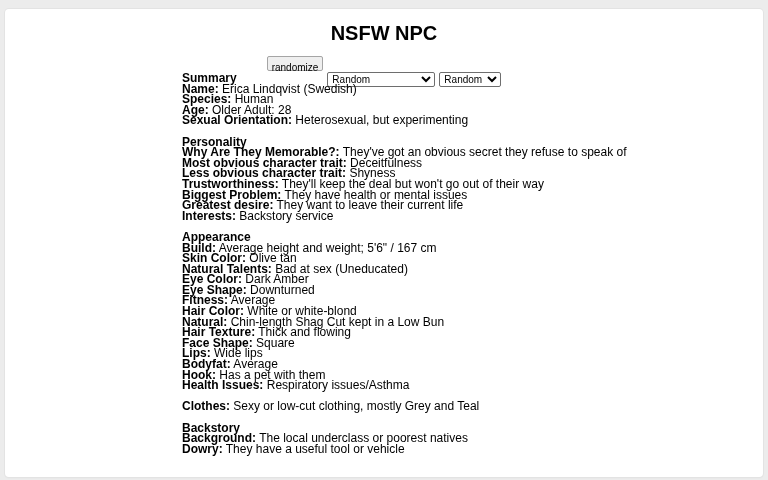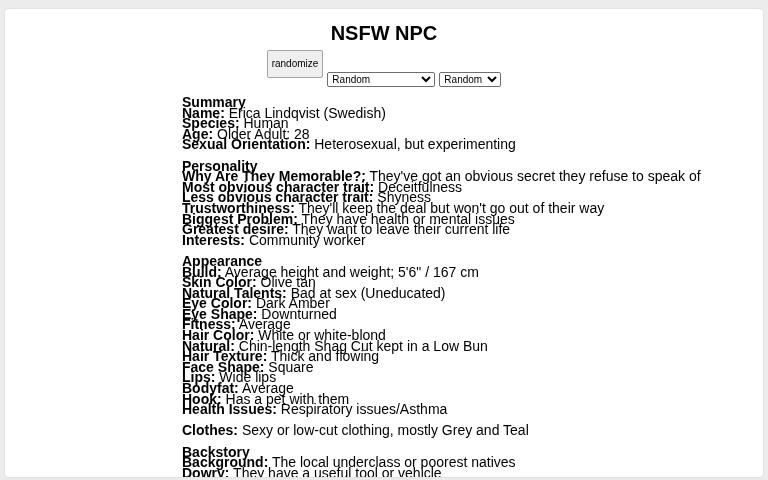--- a/index.html
+++ b/index.html
@@ -31,21 +31,21 @@
     display:flex;
     justify-content:center;
     align-items:center;
     gap:4px;
     height:15px;
   }
   button.randomize{
     font-family:inherit;
     font-size:10px;
     line-height:11px;
-    height:28px;
+    height:15px;
     padding:5px 4px;
     color:#000;
     background:#efefef;
     border:1px solid #a5a5a5;
     border-radius:2px;
   }
   select.dd{
     font-family:inherit;
     font-size:10px;
     height:15px;
@@ -53,22 +53,22 @@
     color:#000;
     background:#fff;
     border:1px solid #6e6e6e;
     border-radius:2px;
     margin-top:32px;
   }
   select.dd.wide{width:108px;}
   select.dd.narrow{width:62px;}
   .content{
     width:404px;
-    margin:26px auto 0 auto;
-    font-size:14px;
+    margin:2px auto 0 auto;
+    font-size:12px;
     line-height:10.6px;
     color:#000;
   }
   .line{white-space:nowrap;}
   .line .label{font-weight:bold;}
   .line.heading{font-weight:bold;}
 </style>
 </head>
 <body>
 
@@ -95,21 +95,21 @@
       <div class="line"><span class="label">Age:</span><span class="value"> Older Adult: 28</span></div>
       <div class="line"><span class="label">Sexual Orientation:</span><span class="value"> Heterosexual, but experimenting</span></div>
       <div class="line blank">&nbsp;</div>
       <div class="line heading">Personality</div>
       <div class="line"><span class="label">Why Are They Memorable?:</span><span class="value"> They've got an obvious secret they refuse to speak of</span></div>
       <div class="line"><span class="label">Most obvious character trait:</span><span class="value"> Deceitfulness</span></div>
       <div class="line"><span class="label">Less obvious character trait:</span><span class="value"> Shyness</span></div>
       <div class="line"><span class="label">Trustworthiness:</span><span class="value"> They'll keep the deal but won't go out of their way</span></div>
       <div class="line"><span class="label">Biggest Problem:</span><span class="value"> They have health or mental issues</span></div>
       <div class="line"><span class="label">Greatest desire:</span><span class="value"> They want to leave their current life</span></div>
-      <div class="line"><span class="label">Interests:</span><span class="value"> Community worker</span></div>
+      <div class="line"><span class="label">Interests:</span><span class="value"> Backstory service</span></div>
       <div class="line blank">&nbsp;</div>
       <div class="line heading">Appearance</div>
       <div class="line"><span class="label">Build:</span><span class="value"> Average height and weight; 5'6" / 167 cm</span></div>
       <div class="line"><span class="label">Skin Color:</span><span class="value"> Olive tan</span></div>
       <div class="line"><span class="label">Natural Talents:</span><span class="value"> Bad at sex (Uneducated)</span></div>
       <div class="line"><span class="label">Eye Color:</span><span class="value"> Dark Amber</span></div>
       <div class="line"><span class="label">Eye Shape:</span><span class="value"> Downturned</span></div>
       <div class="line"><span class="label">Fitness:</span><span class="value"> Average</span></div>
       <div class="line"><span class="label">Hair Color:</span><span class="value"> White or white-blond</span></div>
       <div class="line"><span class="label">Natural:</span><span class="value"> Chin-length Shag Cut kept in a Low Bun</span></div>

